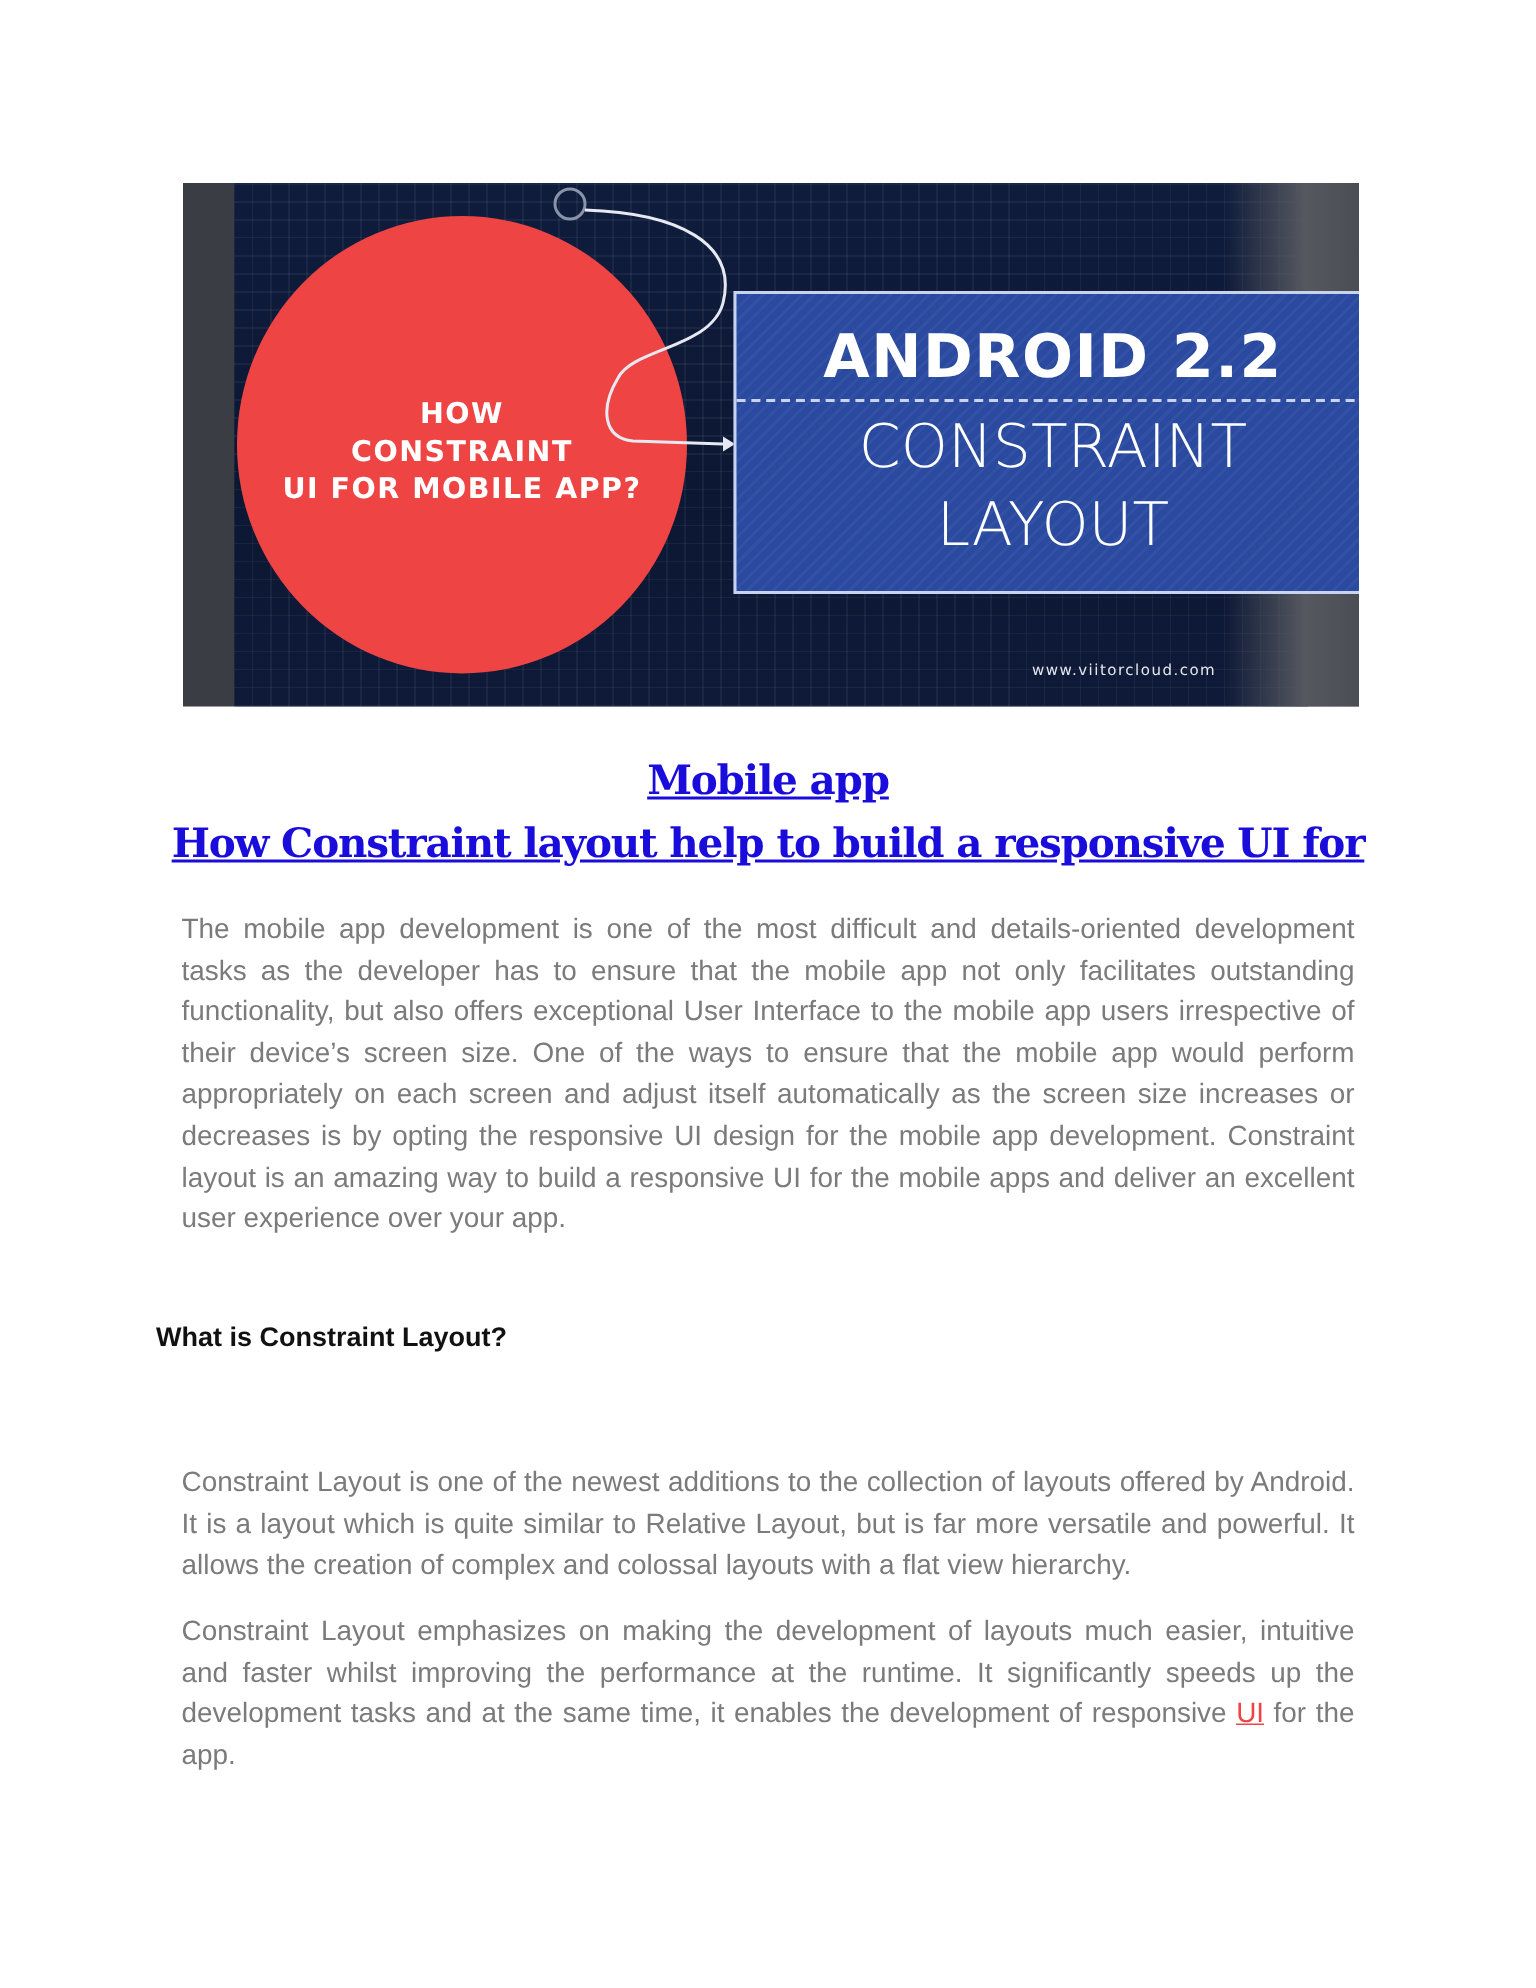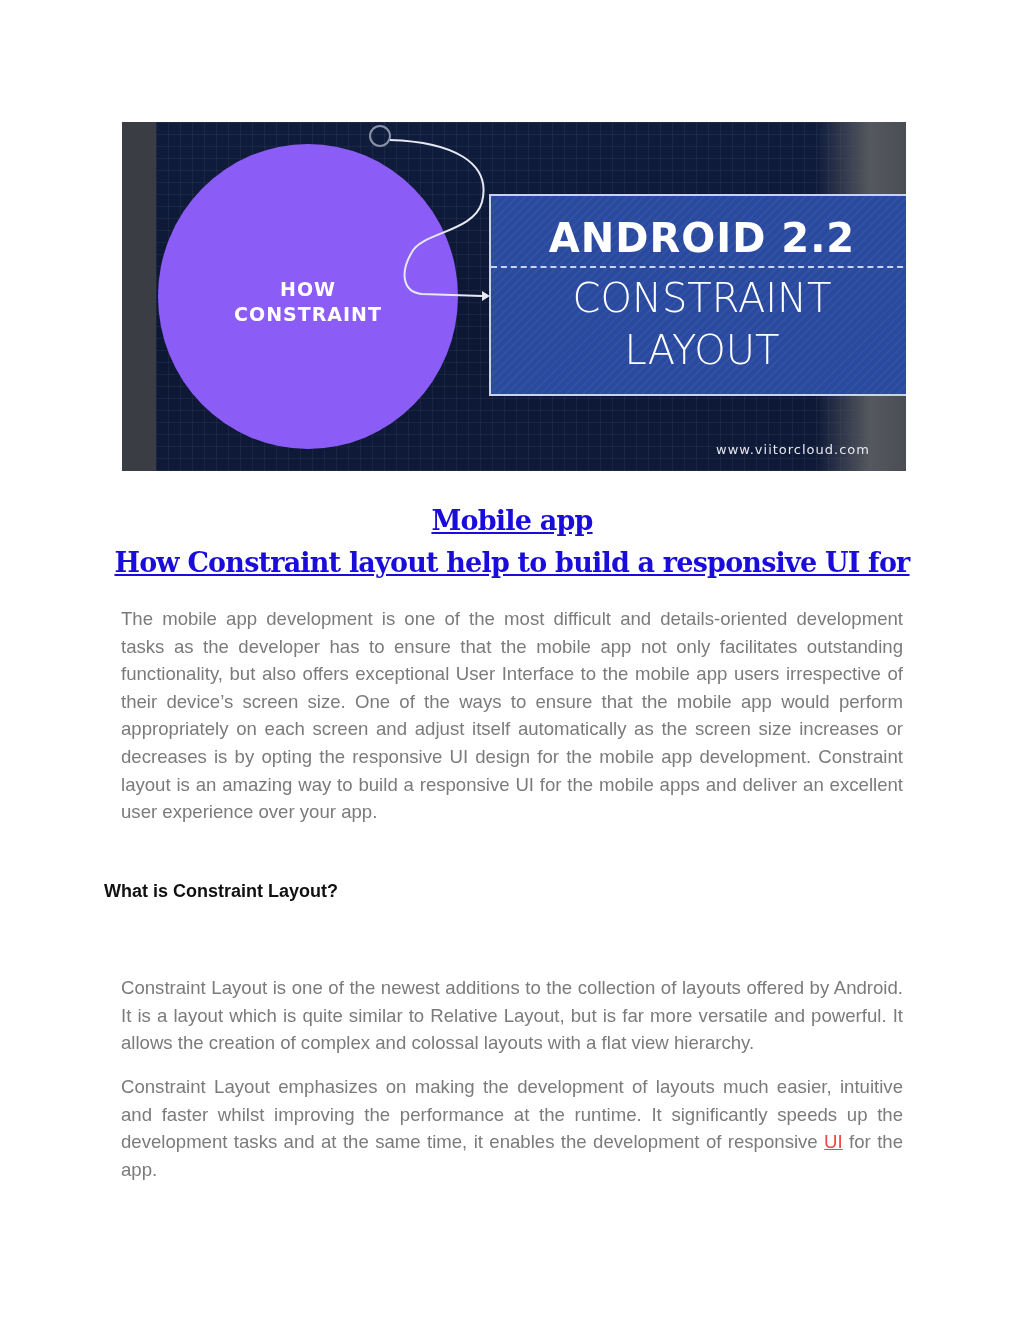--- a/index.html
+++ b/index.html
@@ -15,21 +15,21 @@
         repeating-linear-gradient(0deg, rgba(255,255,255,0.05) 0 1px, transparent 1px 12px),
         repeating-linear-gradient(90deg, rgba(255,255,255,0.05) 0 1px, transparent 1px 12px),
         linear-gradient(180deg, #0f1c3c 0%, #0c1733 60%, #0e1a38 100%);
     }
     .banner-right-fade {
       position: absolute; right: 0; top: 0; width: 90px; height: 349px;
       background: linear-gradient(90deg, rgba(90,95,105,0) 0%, #55585f 60%, #4a4d53 100%);
     }
     .circle {
       position: absolute; left: 36px; top: 22px; width: 300px; height: 305px;
-      border-radius: 50%; background: #8b5cf6;
+      border-radius: 50%; background: #ef4444;
       display: flex; align-items: center; justify-content: center;
     }
     .circle-text {
       color: #ffffff; font-family: "DejaVu Sans", sans-serif; font-weight: bold;
       font-size: 19px; line-height: 25px; text-align: center; letter-spacing: 1px;
       width: 260px; margin-top: 10px;
     }
     .curve { position: absolute; left: 0; top: 0; width: 784px; height: 349px; pointer-events: none; }
     .title-box {
       position: absolute; left: 367px; top: 72px; width: 426px; height: 202px;
@@ -37,22 +37,22 @@
       background:
         repeating-linear-gradient(135deg, rgba(255,255,255,0.04) 0 2px, transparent 2px 6px),
         #2a4aa0;
       color: #ffffff; font-family: "DejaVu Sans", sans-serif; text-align: center;
     }
     .title-box .line1 { font-size: 40px; font-weight: bold; line-height: 44px; margin-top: 20px; letter-spacing: 1px; }
     .title-box .divider { border-top: 2px dashed #c9d3ee; margin: 6px 0 4px 0; }
     .title-box .line2 { font-size: 40px; line-height: 52px; font-weight: 300; }
     .title-box .line3 { font-size: 40px; line-height: 52px; font-weight: 300; }
     .site-url {
-      position: absolute; left: 594px; top: 320px; color: #e6e8ee;
-      font-family: "DejaVu Sans", sans-serif; font-size: 13px; letter-spacing: 1px;
+      position: absolute; left: 566px; top: 320px; color: #e6e8ee;
+      font-family: "DejaVu Sans", sans-serif; font-size: 10px; letter-spacing: 1px;
     }
 
     .headline {
       position: absolute; left: 110px; top: 500px; width: 804px; text-align: center;
       font-family: "DejaVu Serif", serif; font-weight: bold; font-size: 27px; line-height: 42px;
       color: #1a0ddb; text-decoration: underline;
       letter-spacing: -0.8px;
     }
 
     .para {
@@ -73,20 +73,21 @@
 </head>
 <body>
 
 <div class="banner">
   <div class="banner-inner"></div>
   <div class="banner-right-fade"></div>
   <div class="circle">
     <div class="circle-text">
       <div>HOW</div>
       <div>CONSTRAINT</div>
+      <div>UI FOR MOBILE APP?</div>
     </div>
   </div>
   <svg class="curve" viewBox="0 0 784 349">
     <circle cx="258" cy="14" r="10" fill="none" stroke="#8a93a8" stroke-width="2"></circle>
     <path d="M 268 18 C 330 20, 370 40, 360 80 C 352 110, 300 110, 290 130 C 278 150, 280 170, 300 172 L 360 174" fill="none" stroke="#e6e9f2" stroke-width="2"></path>
     <polygon points="360,169 368,174 360,179" fill="#e6e9f2"></polygon>
     <line x1="746" y1="195" x2="728" y2="195" stroke="#d8dbe4" stroke-width="1.5"></line>
     <polyline points="734,189 727,195 734,201" fill="none" stroke="#d8dbe4" stroke-width="1.5"></polyline>
   </svg>
   <div class="title-box">

